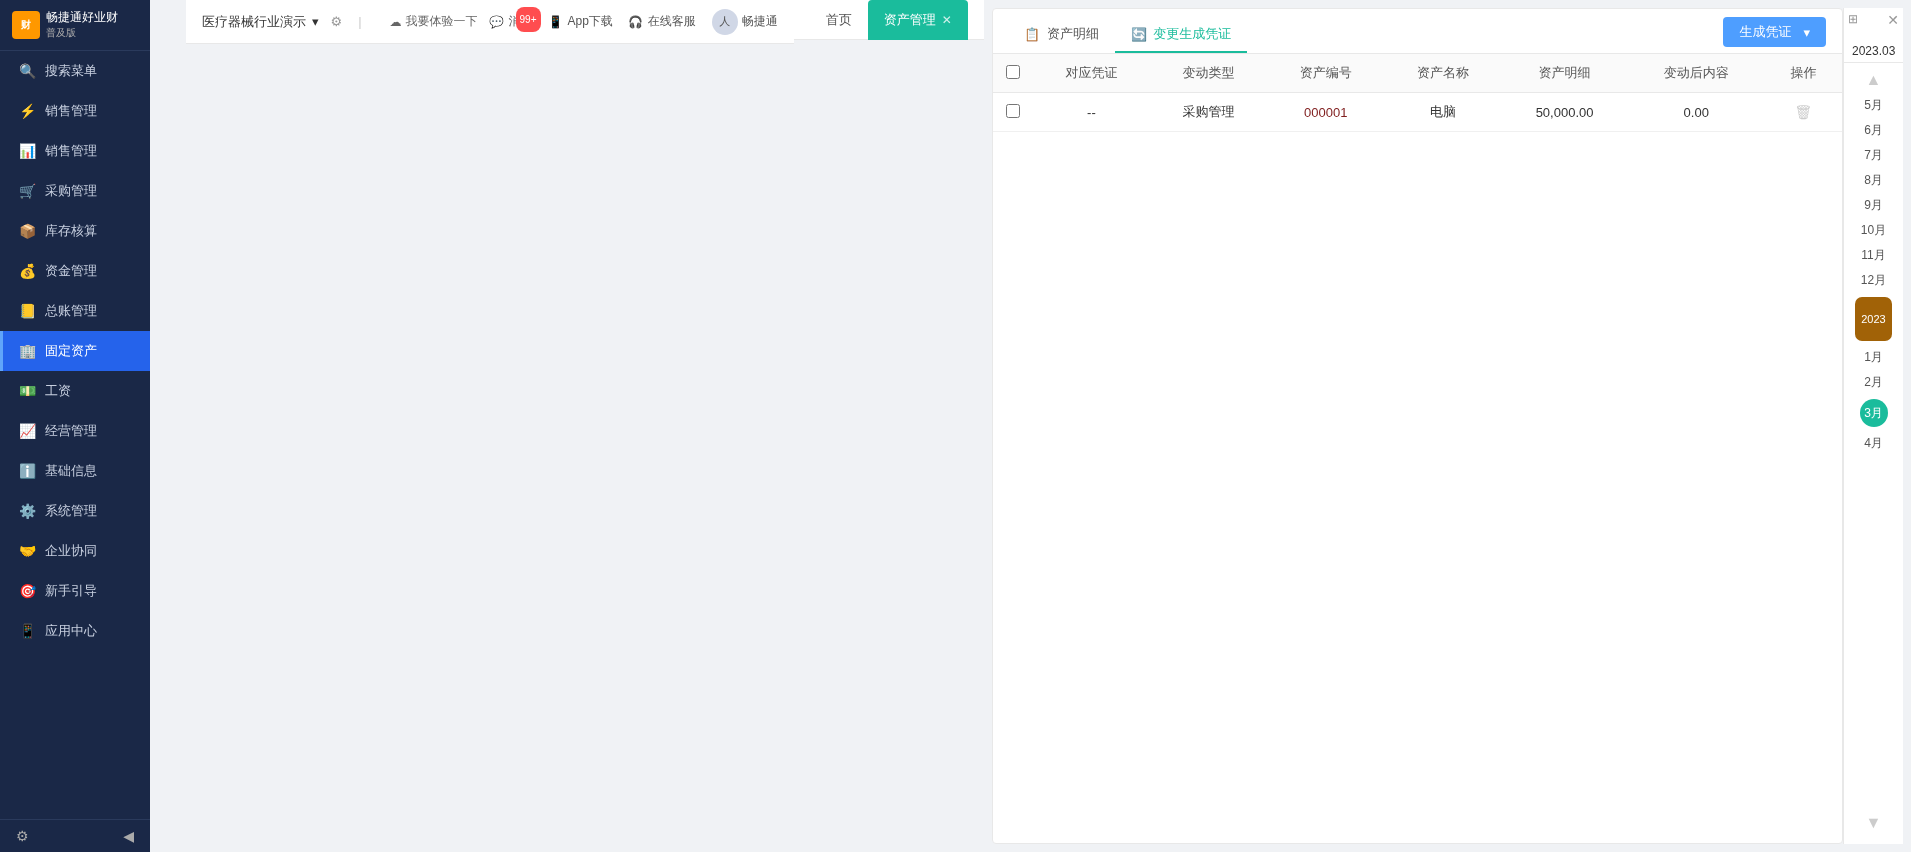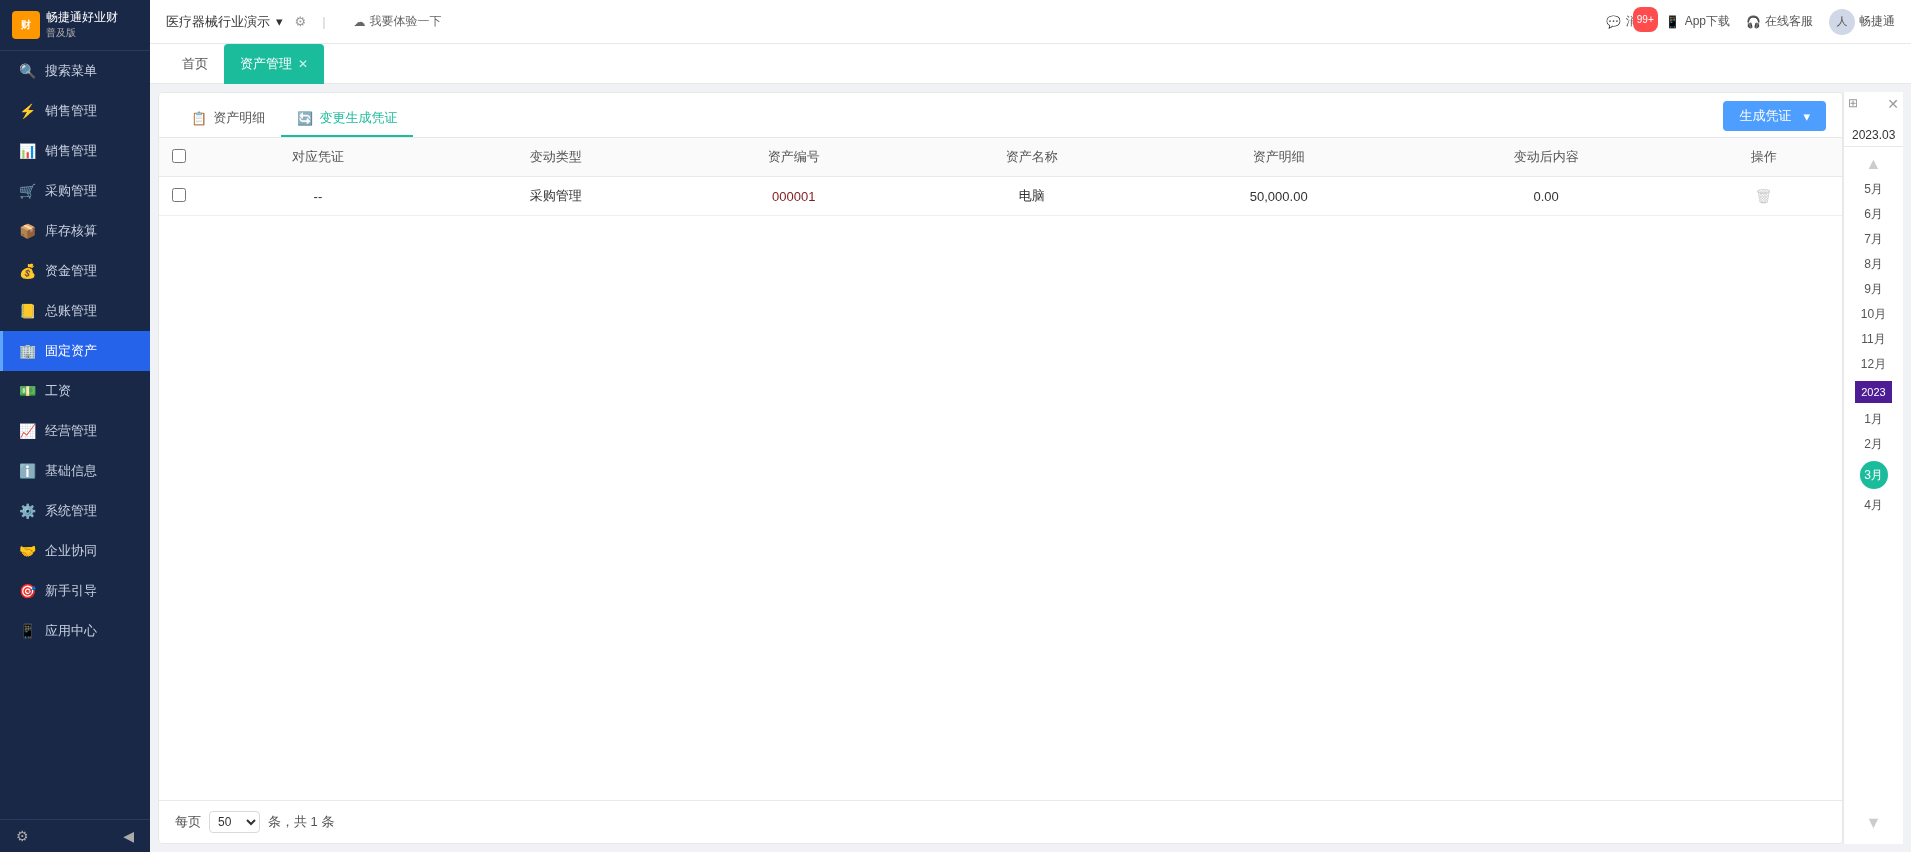--- a/index.html
+++ b/index.html
@@ -47,21 +47,21 @@
     .sidebar-item-icon { width: 18px; height: 18px; display: flex; align-items: center; justify-content: center; font-size: 14px; flex-shrink: 0; }
     .sidebar-footer {
       border-top: 1px solid #2a3a5c;
       padding: 8px 0;
       display: flex; align-items: center; justify-content: space-between;
       padding: 8px 16px;
     }
     .sidebar-footer-icon { color: #aaa; cursor: pointer; font-size: 14px; }
 
     
-    .main-area { flex: 1; display: flex; flex-direction: column; overflow: hidden; }
+    .main-area { flex: 1; display: flex; flex-direction: row; overflow: hidden; margin-left: 36px; }
 
     
     .top-header {
       height: 44px;
       background: #fff;
       border-bottom: 1px solid #e8e8e8;
       display: flex; align-items: center;
       padding: 0 16px;
       gap: 12px;
     }
@@ -229,24 +229,24 @@
       margin-bottom: 4px;
       text-align: left;
     }
     .right-panel-scroll {
       flex: 1;
       overflow-y: auto;
       width: 100%;
     }
     .right-panel-scroll::-webkit-scrollbar { width: 3px; }
     .year-badge {
-      background: #4c1d95;
+      background: #a16207;
       color: #fff;
-      border-radius: 0;
-      padding: 5px 6px;
+      border-radius: 7px;
+      padding: 16px 6px;
       font-size: 11px;
     }
     .right-panel-close {
       position: absolute; top: 4px; right: 4px;
       cursor: pointer; font-size: 14px; color: #999;
     }
     .right-panel-expand {
       position: absolute; top: 4px; left: 4px;
       cursor: pointer; font-size: 12px; color: #999;
     }
@@ -446,29 +446,20 @@
     <td>50,000.00</td>
     <td>0.00</td>
     <td>
       <span class="delete-icon">🗑</span>
     </td>
   </tr>
             </tbody>
         </table>
       </div>
 
-      <div class="pagination-bar">
-        <span>每页</span>
-        <select class="per-page-select" id="per-page-select">
-          <option>20</option>
-          <option selected="">50</option>
-          <option>100</option>
-        </select>
-        <span>条，共 1 条</span>
-      </div>
     </div>
 
     <div class="right-panel">
       <span class="right-panel-close">✕</span>
       <span class="right-panel-expand">⊞</span>
       <div style="height:24px;"></div>
       <div class="right-panel-header">
         <span>2023.03</span>
       </div>
       <div class="nav-arrow">▲</div>

